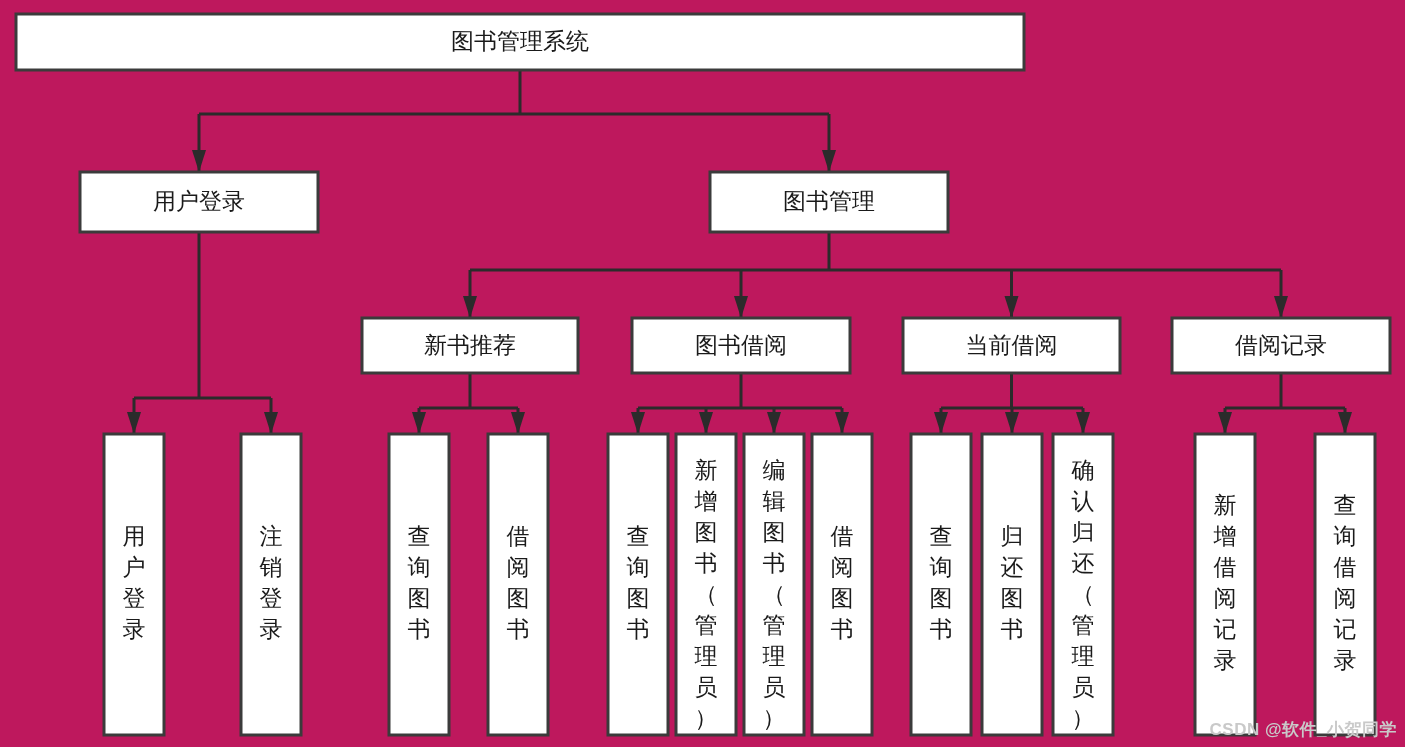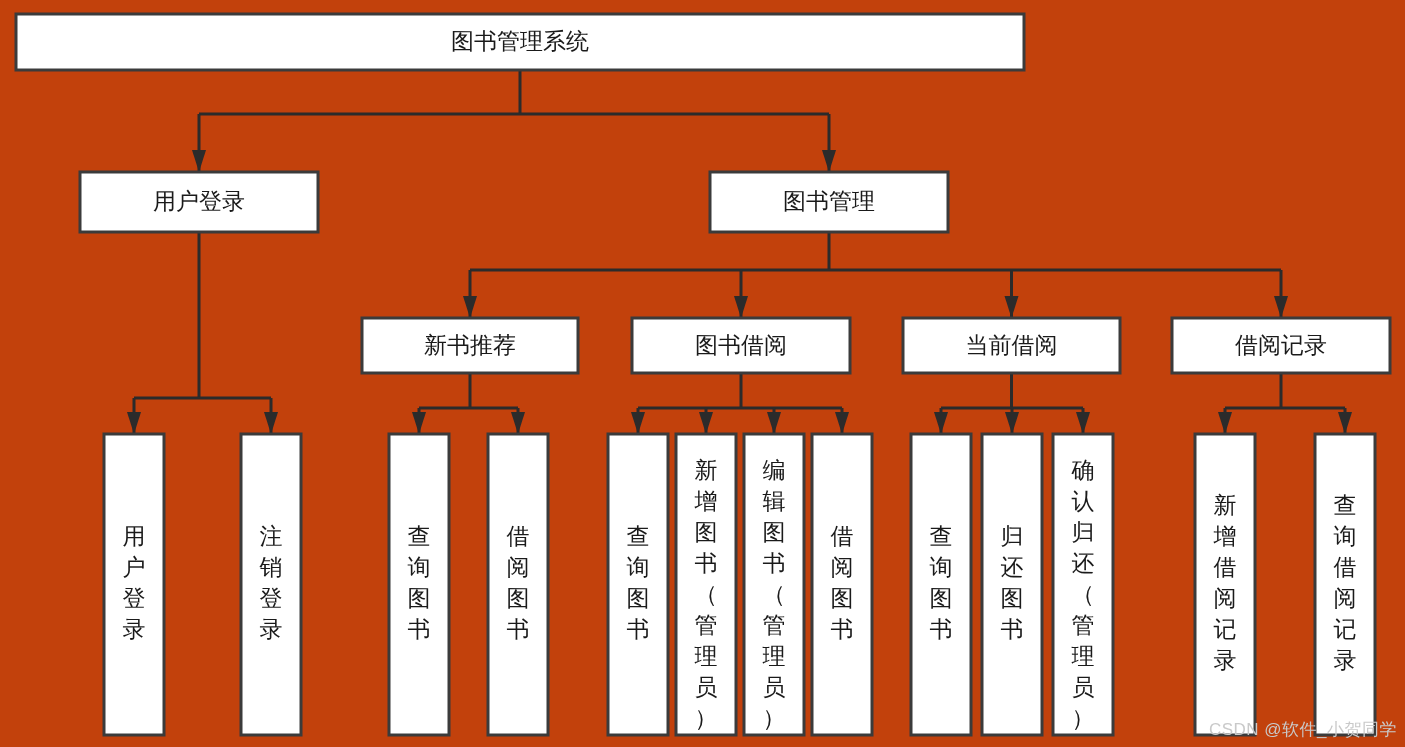--- a/index.html
+++ b/index.html
@@ -8,21 +8,21 @@
     padding: 0;
     background: #ffffff;
   }
   body {
     font-family: "Liberation Sans", "DejaVu Sans", sans-serif;
   }
   #diagram-root {
     position: relative;
     width: 1405px;
     height: 747px;
-    background: #c2410c;
+    background: #be185d;
     overflow: hidden;
   }
   svg#tree-canvas {
     position: absolute;
     left: 0;
     top: 0;
     width: 1405px;
     height: 747px;
     display: block;
   }
@@ -58,20 +58,21 @@
   .watermark-text {
     position: absolute;
     right: 8px;
     bottom: 6px;
     color: #c9c9c9;
     font-size: 17px;
     font-family: "Liberation Sans", "DejaVu Sans", sans-serif;
     letter-spacing: 0.5px;
     white-space: nowrap;
     user-select: none;
+    font-weight: bold;
   }
 </style>
 </head>
 <body>
 
 <div id="diagram-root">
   <svg id="tree-canvas" viewBox="0 0 1405 747" xmlns="http://www.w3.org/2000/svg">
     <g id="connector-layer">
         <line x1="520" y1="70" x2="520" y2="114" class="connector"></line>
         <line x1="199" y1="114" x2="829" y2="114" class="connector"></line>

